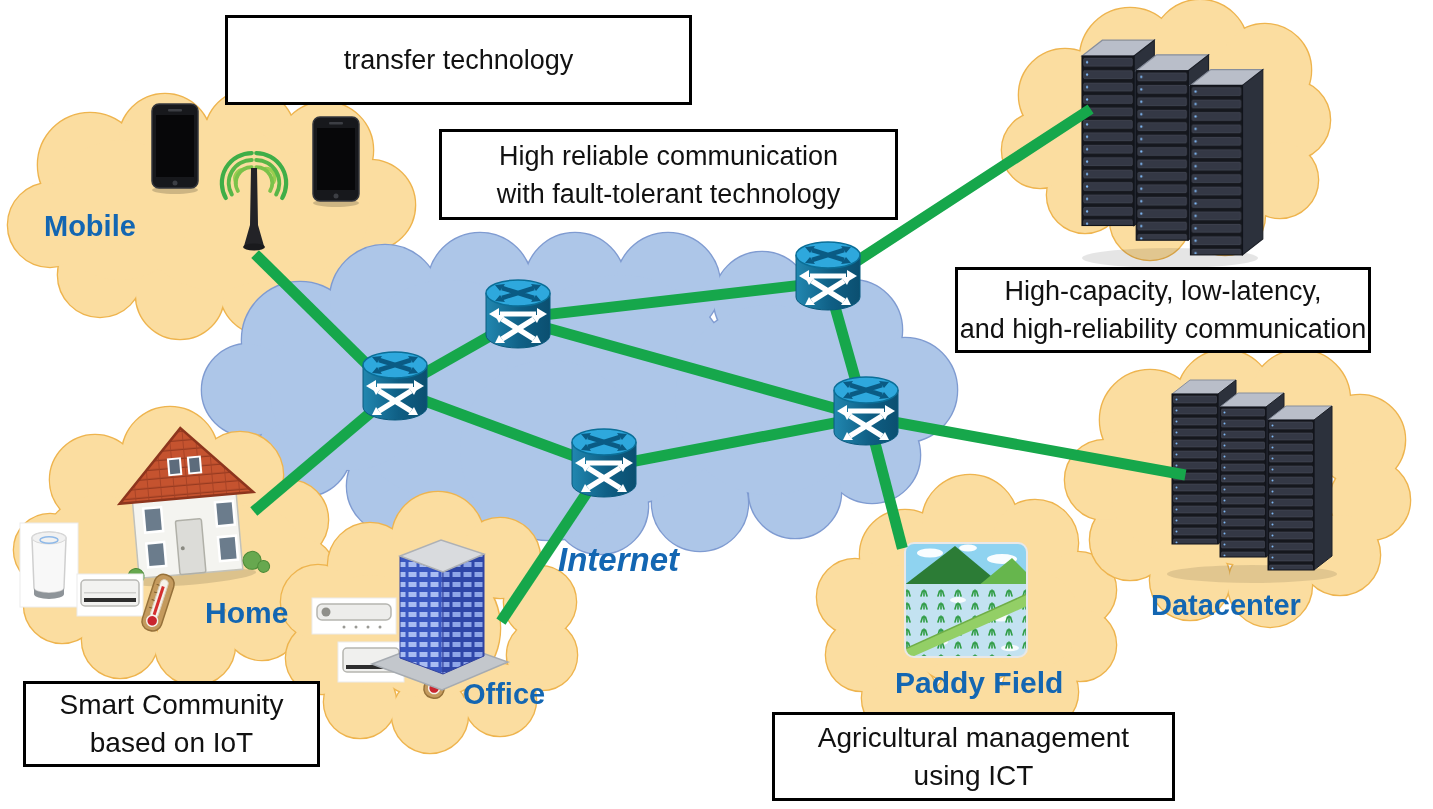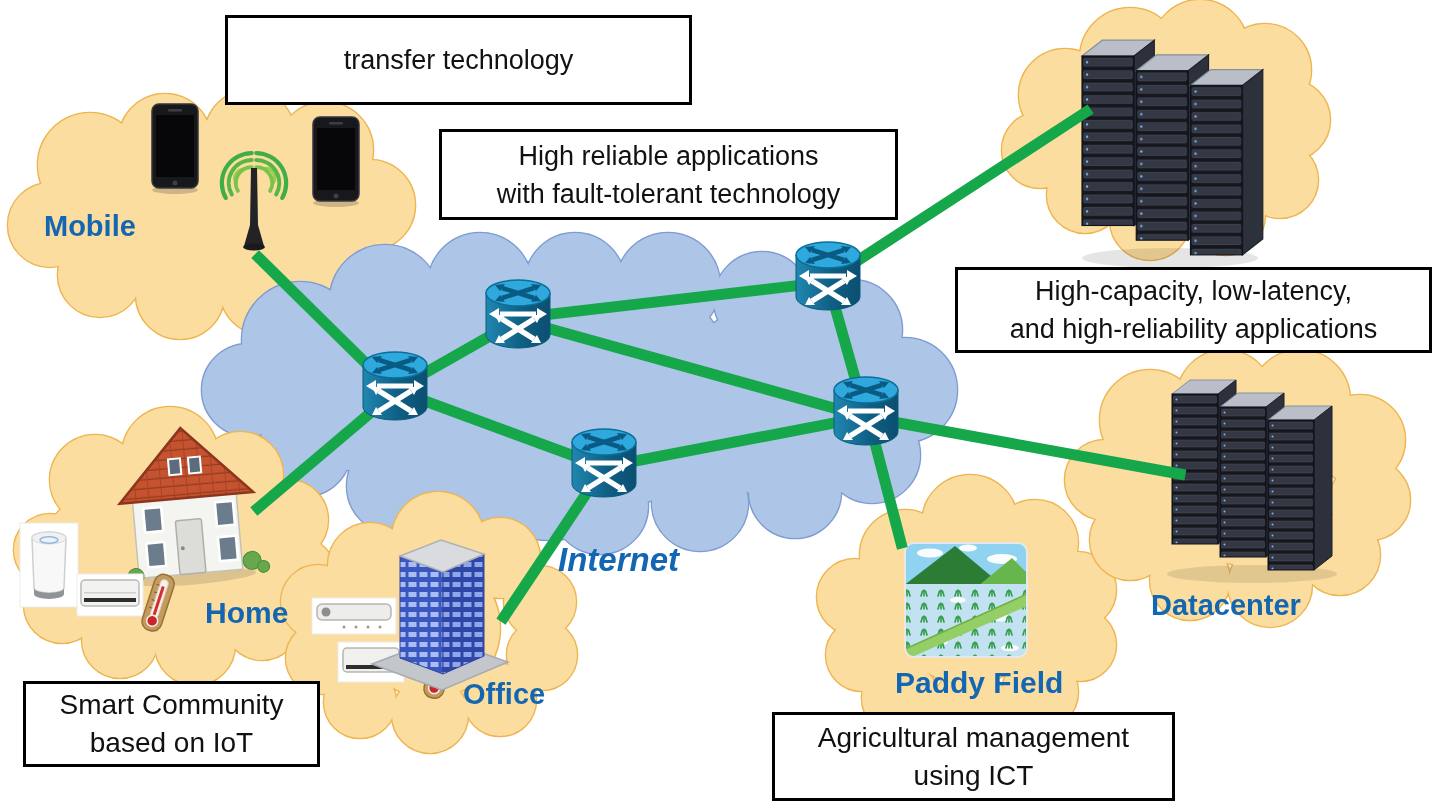--- a/index.html
+++ b/index.html
@@ -20,21 +20,21 @@
   .lbl-internet{left:558px;top:541px;font-size:33px;font-style:italic;}
   .lbl-paddy{left:895px;top:666px;font-size:30px;}
   .lbl-datacenter{left:1151px;top:589px;font-size:29px;}
   .callout{position:absolute;background:var(--box-bg);border:3px solid var(--box-border);
            box-sizing:border-box;display:flex;flex-direction:column;justify-content:center;
            align-items:center;text-align:center;font-size:27px;line-height:38px;
            color:var(--text-black);z-index:4;}
   .callout span{display:block;white-space:nowrap;}
   .box-transfer{left:225px;top:15px;width:467px;height:90px;}
   .box-reliable{left:439px;top:129px;width:459px;height:91px;}
-  .box-apps{left:955px;top:267px;width:477px;height:86px;}
+  .box-apps{left:955px;top:267px;width:416px;height:86px;}
   .box-smart{left:23px;top:681px;width:297px;height:86px;font-size:28px;}
   .box-agri{left:772px;top:712px;width:403px;height:89px;font-size:28px;}
 </style>
 </head>
 <body>
 
 <div class="stage">
 
 <svg width="1433" height="809" viewBox="0 0 1433 809">
   <defs>
@@ -468,26 +468,26 @@
 <div class="lbl lbl-home">Home</div>
 <div class="lbl lbl-office">Office</div>
 <div class="lbl lbl-internet">Internet</div>
 <div class="lbl lbl-paddy">Paddy Field</div>
 <div class="lbl lbl-datacenter">Datacenter</div>
 
 <div class="callout box-transfer">
   <span>transfer technology</span>
 </div>
 <div class="callout box-reliable">
-  <span>High reliable applications</span>
+  <span>High reliable communication</span>
   <span>with fault-tolerant technology</span>
 </div>
 <div class="callout box-apps">
   <span>High-capacity, low-latency,</span>
-  <span>and high-reliability applications</span>
+  <span>and high-reliability communication</span>
 </div>
 <div class="callout box-agri">
   <span>Agricultural management</span>
   <span>using ICT</span>
 </div>
 <div class="callout box-smart">
   <span>Smart Community</span>
   <span>based on IoT</span>
 </div>
 

